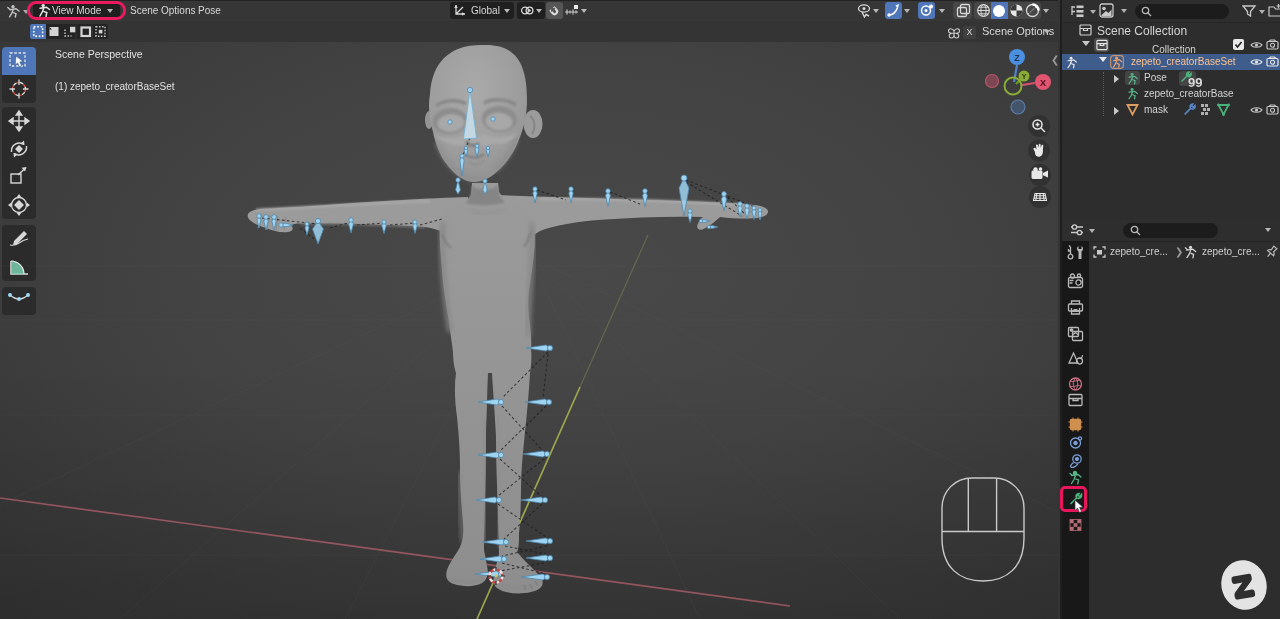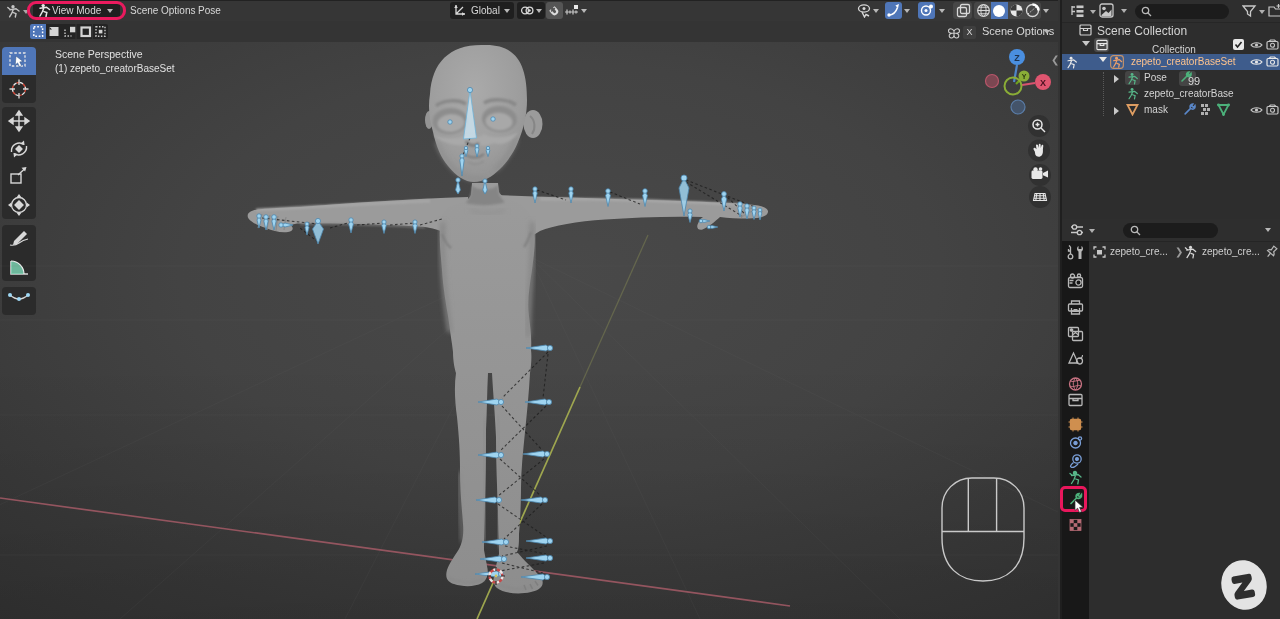--- a/index.html
+++ b/index.html
@@ -154,21 +154,21 @@
   <div class="abs" style="left:947px;top:26px;width:14px;height:13px;">
     <svg width="14" height="13" viewBox="0 0 14 13">
       <path d="M7 4 C5.5 1 1.5 1 1.5 4 C1.5 6.5 4.5 6.5 7 6 C4.5 6 1.8 6.8 2.2 9.2 C2.7 12 6.5 11.5 7 8.5 M7 4 C8.5 1 12.5 1 12.5 4 C12.5 6.5 9.5 6.5 7 6 C9.5 6 12.2 6.8 11.8 9.2 C11.3 12 7.5 11.5 7 8.5 M7 4 V 8.5" stroke="#cfcfcf" stroke-width="1.1" fill="none"></path>
     </svg>
   </div>
   <div class="abs" style="left:963px;top:26px;width:13px;height:13px;background:#3f3f3f;border-radius:2px;color:#d8d8d8;font-size:9px;line-height:13px;text-align:center;">X</div>
   <div class="abs mtxt" style="left:982px;top:21px;font-size:11px;">Scene Options</div>
   <div class="abs caret" style="left:1044px;top:30px;"></div>
 
   <div class="abs" style="left:55px;top:48px;color:#e0e0e0;font-size:10.5px;">Scene Perspective</div>
-  <div class="abs" style="left:55px;top:63px;color:#e0e0e0;font-size:10px;">(1) zepeto_creatorBaseSet</div>
+  <div class="abs" style="left:55px;top:81px;color:#e0e0e0;font-size:10px;">(1) zepeto_creatorBaseSet</div>
 
   <div id="lbar">
     <div class="lbtn" style="top:47px;background:#4f76b8;border-radius:4px 4px 0 0;"></div>
     <div class="lbtn" style="top:75px;border-radius:0 0 4px 4px;"></div>
     <div class="lbtn" style="top:107px;border-radius:4px 4px 0 0;"></div>
     <div class="lbtn" style="top:135px;border-radius:0;"></div>
     <div class="lbtn" style="top:163px;border-radius:0;"></div>
     <div class="lbtn" style="top:191px;border-radius:0 0 4px 4px;"></div>
     <div class="lbtn" style="top:225px;border-radius:4px 4px 0 0;"></div>
     <div class="lbtn" style="top:253px;border-radius:0 0 4px 4px;"></div>
@@ -573,21 +573,21 @@
     <div class="abs" style="left:63px;top:71px;width:15px;height:14px;background:#454545;border-radius:3px;"></div>
     <svg class="abs" style="left:64px;top:71.5px;" width="13" height="13" viewBox="0 0 15 15">
       <circle cx="7" cy="2.8" r="1.7" fill="#57b689"></circle>
       <path d="M3.5 6 L10 5 L13 7.5 M7.5 6 L6 9.5 L3.5 13.5 M7.7 9 L10.5 10 L9.8 13.8" stroke="#57b689" stroke-width="1.4" fill="none" stroke-linecap="round"></path>
     </svg>
     <div class="abs" style="left:82px;top:72px;color:#d4d4d4;font-size:10px;">Pose</div>
     <div class="abs" style="left:117px;top:70.5px;width:17px;height:15px;background:#454545;border-radius:3px;"></div>
     <svg class="abs" style="left:118px;top:71px;" width="12" height="12" viewBox="0 0 12 12">
       <path d="M2 10 L7 5 M7 5 C6 3 7 1 9 1 L8 3 L10 4 L11 2.5 C11.5 5 9.5 6.5 7 5" fill="#4cb07a" stroke="#4cb07a" stroke-width="1.6" stroke-linecap="round"></path>
     </svg>
-    <div class="abs" style="left:126px;top:75px;color:#d8d8d8;font-size:11px;">99</div>
+    <div class="abs" style="left:126px;top:75px;color:#d8d8d8;font-size:13px;font-weight:bold;">99</div>
 
     <svg class="abs" style="left:64px;top:87px;" width="13" height="13" viewBox="0 0 15 15">
       <circle cx="7" cy="2.8" r="1.7" fill="#57b689"></circle>
       <path d="M3.5 6 L10 5 L13 7.5 M7.5 6 L6 9.5 L3.5 13.5 M7.7 9 L10.5 10 L9.8 13.8" stroke="#57b689" stroke-width="1.4" fill="none" stroke-linecap="round"></path>
     </svg>
     <div class="abs" style="left:82px;top:88px;color:#d4d4d4;font-size:10px;">zepeto_creatorBase</div>
 
     <div class="abs" style="left:52px;top:107px;width:0;height:0;border-top:4px solid transparent;border-bottom:4px solid transparent;border-left:5px solid #c8c8c8;"></div>
     <svg class="abs" style="left:64px;top:103px;" width="13" height="13" viewBox="0 0 13 13">
       <path d="M1.5 2 H11.5 L6.5 11.5 Z" fill="none" stroke="#de9d62" stroke-width="1.8"></path>

